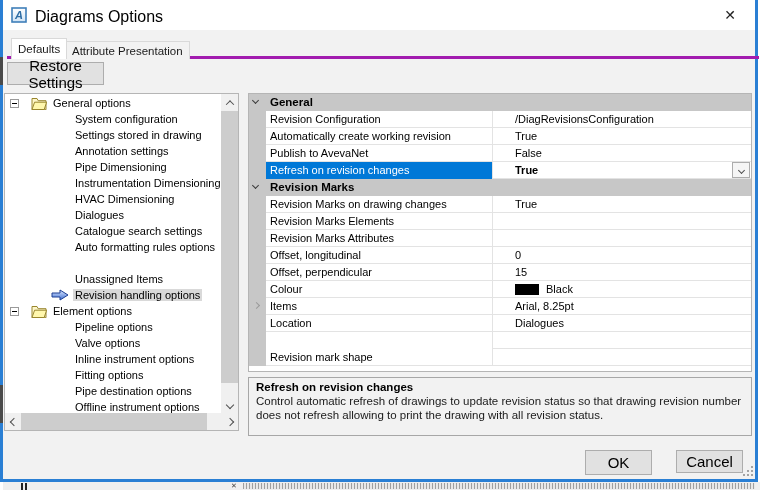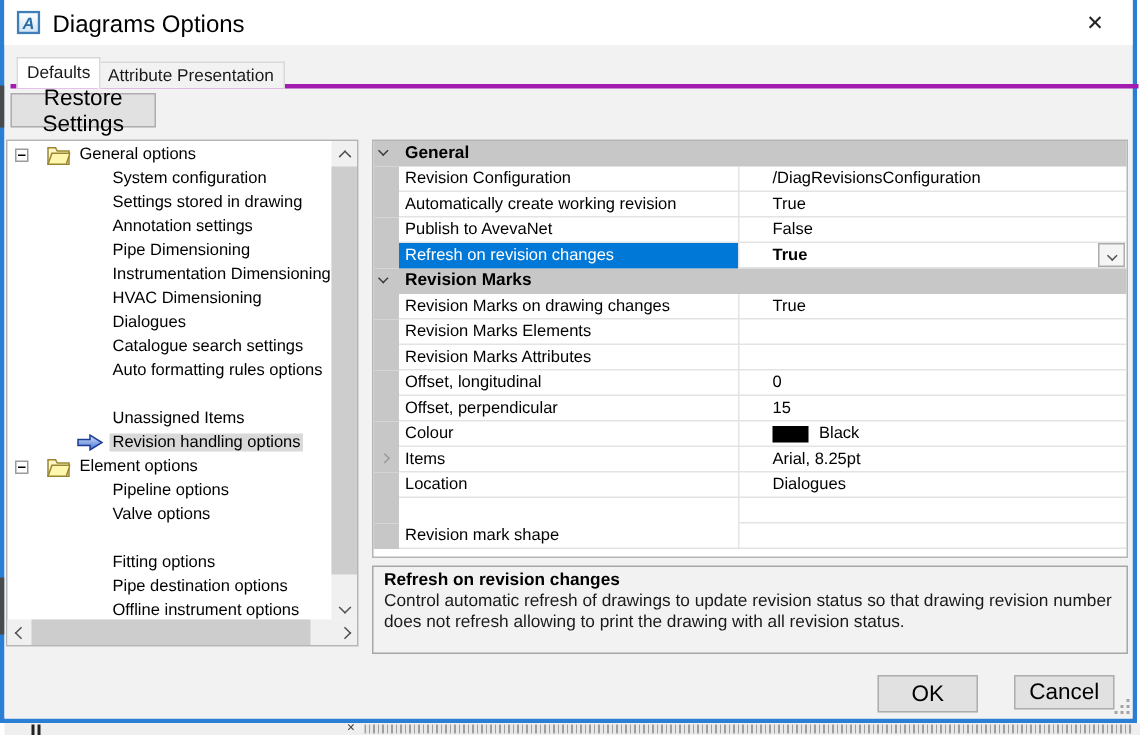--- a/index.html
+++ b/index.html
@@ -195,20 +195,23 @@
           <path d="M1 12.5 L3.6 5.2 H15.6 L13.2 12.5 z" fill="#fff7ad" stroke="#99862e"></path>
         </svg>
         <span class="folder-label">Element options</span>
       </div>
       <div class="trow" style="top:225px">
           <span class="child-label">Pipeline options</span>
         </div>
       <div class="trow" style="top:241px">
           <span class="child-label">Valve options</span>
         </div>
+      <div class="trow" style="top:257px">
+          <span class="child-label">Inline instrument options</span>
+        </div>
       <div class="trow" style="top:273px">
           <span class="child-label">Fitting options</span>
         </div>
       <div class="trow" style="top:289px">
           <span class="child-label">Pipe destination options</span>
         </div>
       <div class="trow" style="top:305px">
           <span class="child-label">Offline instrument options</span>
         </div>
 

